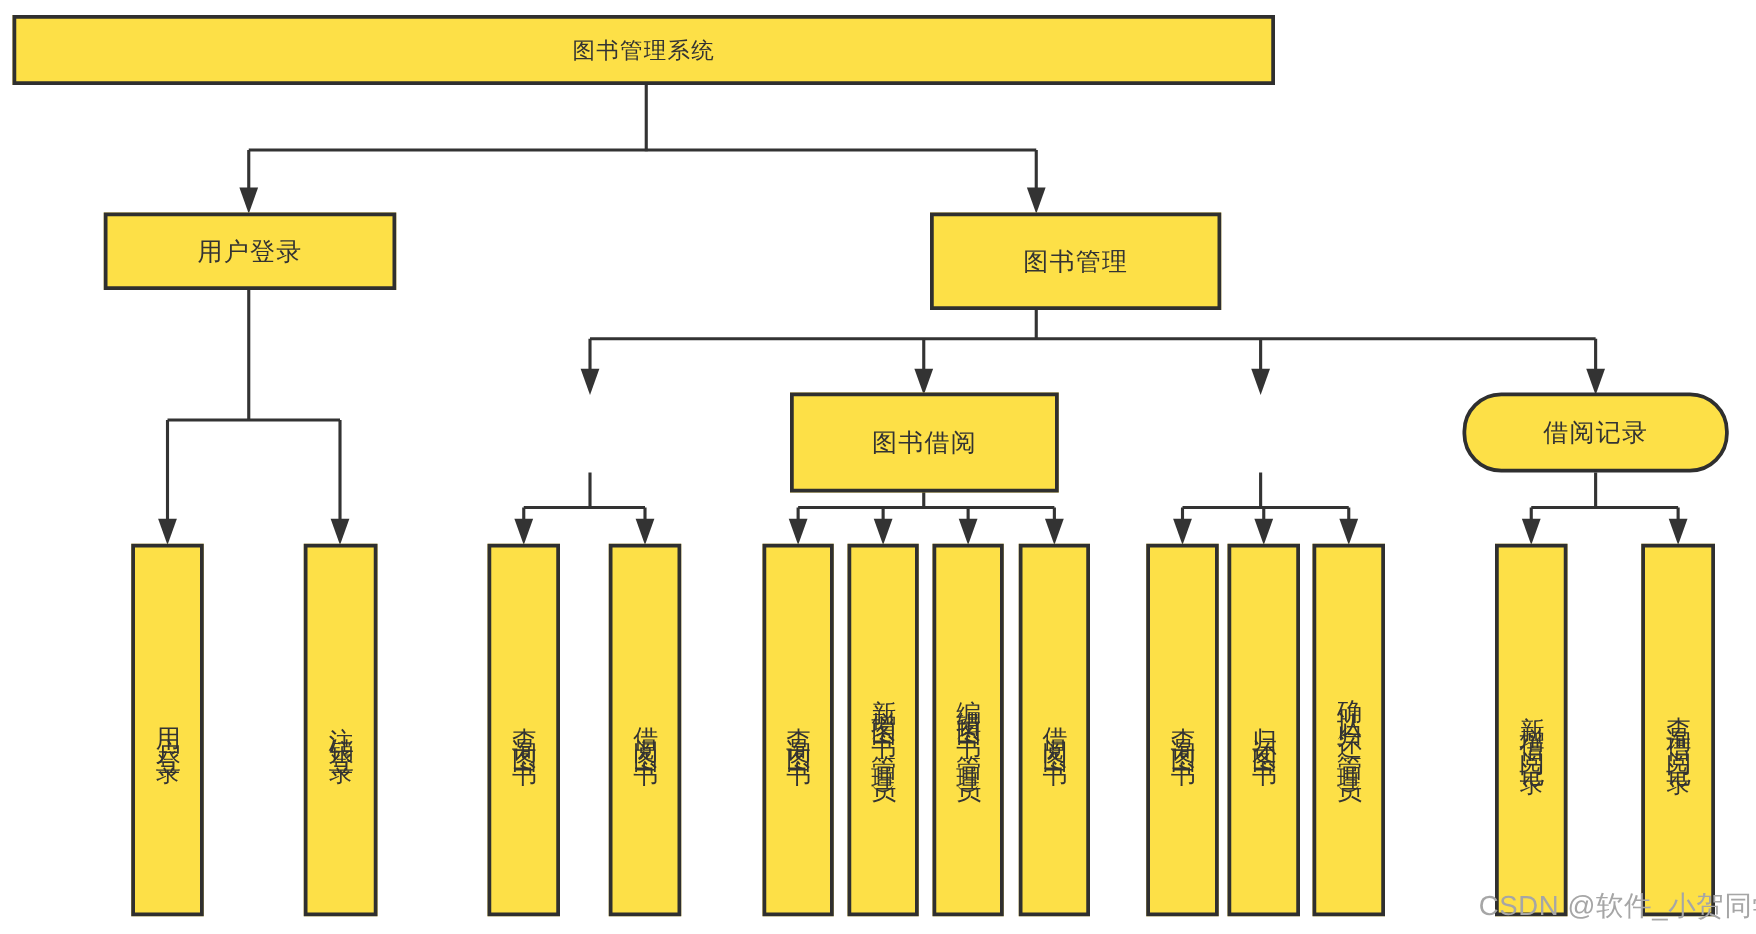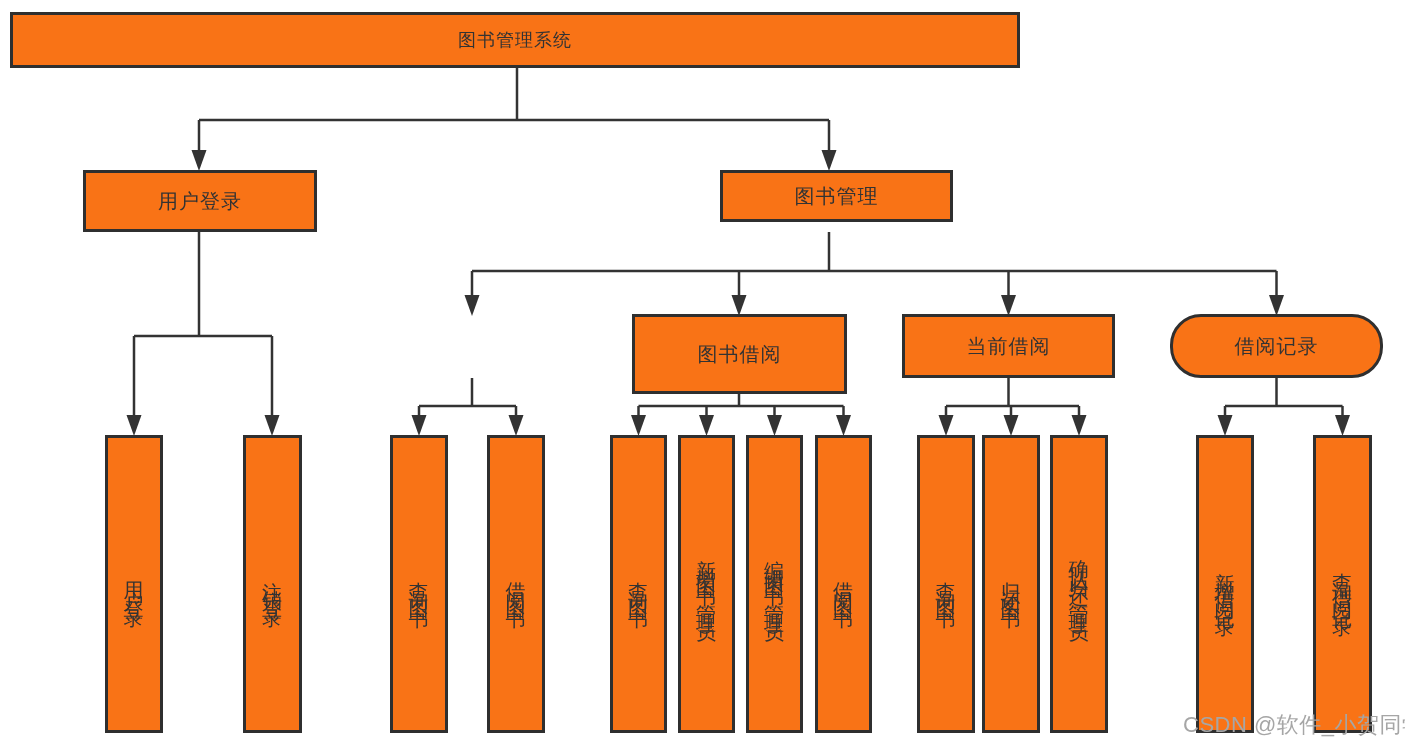--- a/index.html
+++ b/index.html
@@ -24,21 +24,21 @@
     fill:none;
   }
   .connector-layer path.arrow{
     fill:#333333;
     stroke:none;
   }
   .node{
     position:absolute;
     box-sizing:border-box;
     border:3px solid #2f2f2f;
-    background:#f97316;
+    background:#fde047;
     display:flex;
     align-items:center;
     justify-content:center;
     text-align:center;
   }
   .node-h{
     font-size:20px;
     letter-spacing:1px;
     white-space:nowrap;
   }
@@ -134,30 +134,27 @@
     <path class="arrow" d="M1335 415 L1350 415 L1342.5 436 Z"></path>
   </svg>
 
   <div class="node node-h node-root-box" style="left:10px;top:12px;width:1010px;height:56px;">
     <span>图书管理系统</span>
   </div>
 
   <div class="node node-h" style="left:83px;top:170px;width:234px;height:62px;">
     <span>用户登录</span>
   </div>
-  <div class="node node-h" style="left:720px;top:170px;width:233px;height:52px;">
+  <div class="node node-h" style="left:744px;top:170px;width:233px;height:78px;">
     <span>图书管理</span>
   </div>
 
   <div class="node node-h" style="left:632px;top:314px;width:215px;height:80px;">
     <span>图书借阅</span>
   </div>
-  <div class="node node-h" style="left:902px;top:314px;width:213px;height:64px;">
-    <span>当前借阅</span>
-  </div>
   <div class="node node-h" style="left:1170px;top:314px;width:213px;height:64px;border-radius:31px;">
     <span>借阅记录</span>
   </div>
 
   <div class="node node-leaf" style="left:105px;top:435px;width:58px;height:298px;">
     <span class="leaf-label">用户登录</span>
   </div>
   <div class="node node-leaf" style="left:243px;top:435px;width:59px;height:298px;">
     <span class="leaf-label">注销登录</span>
   </div>

